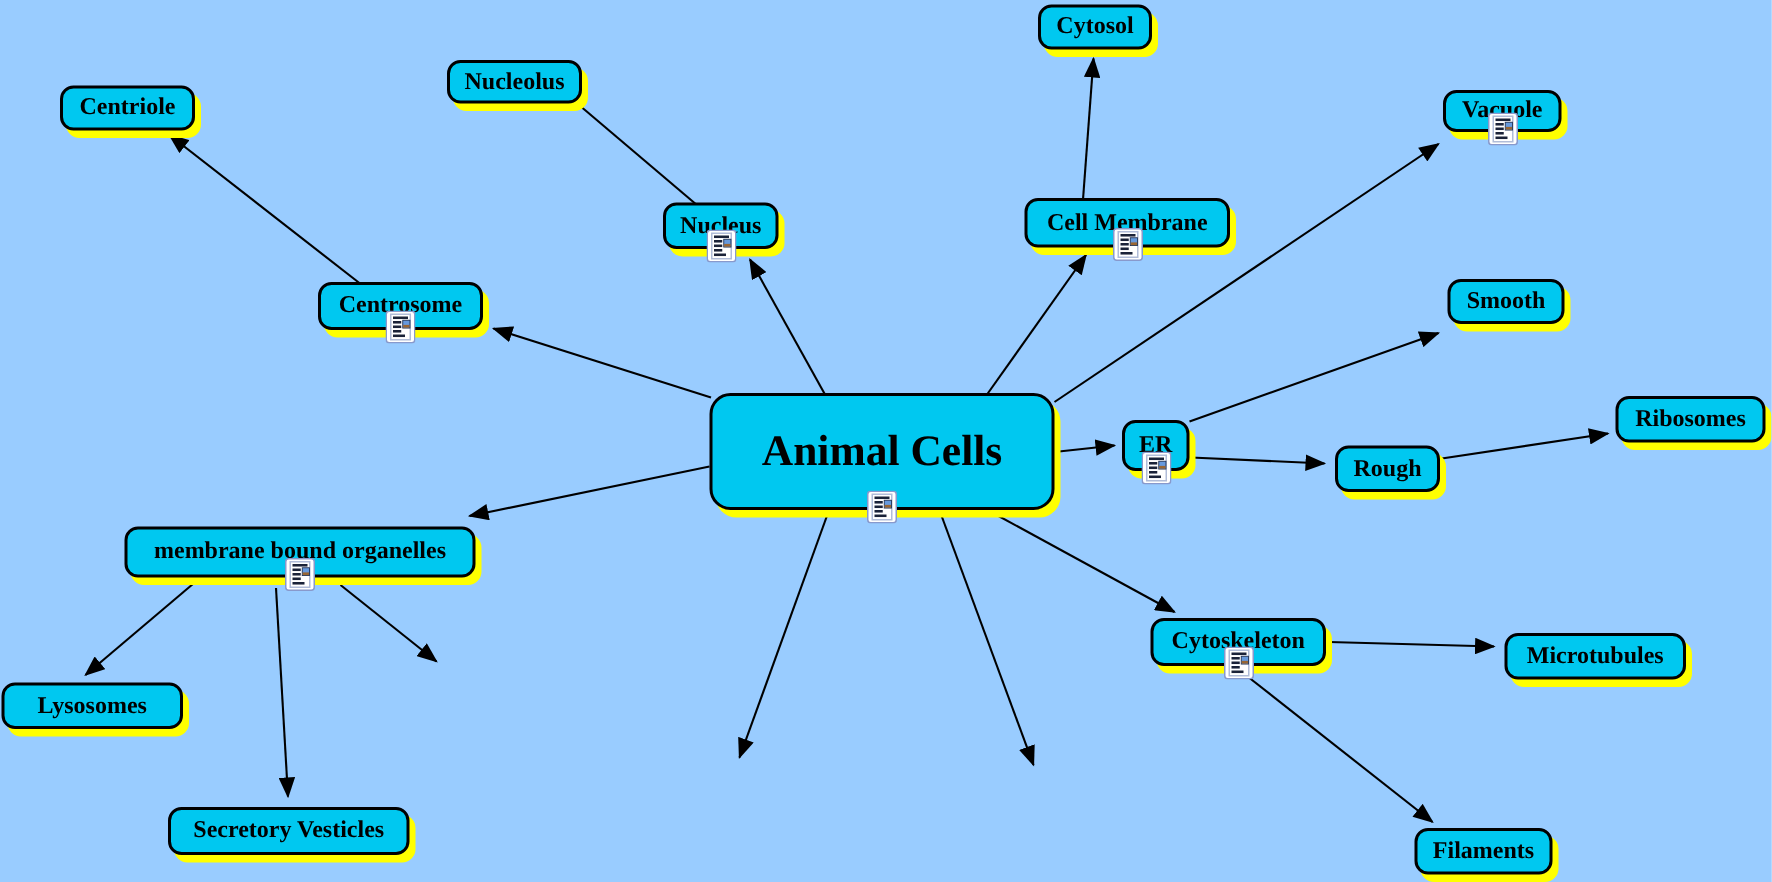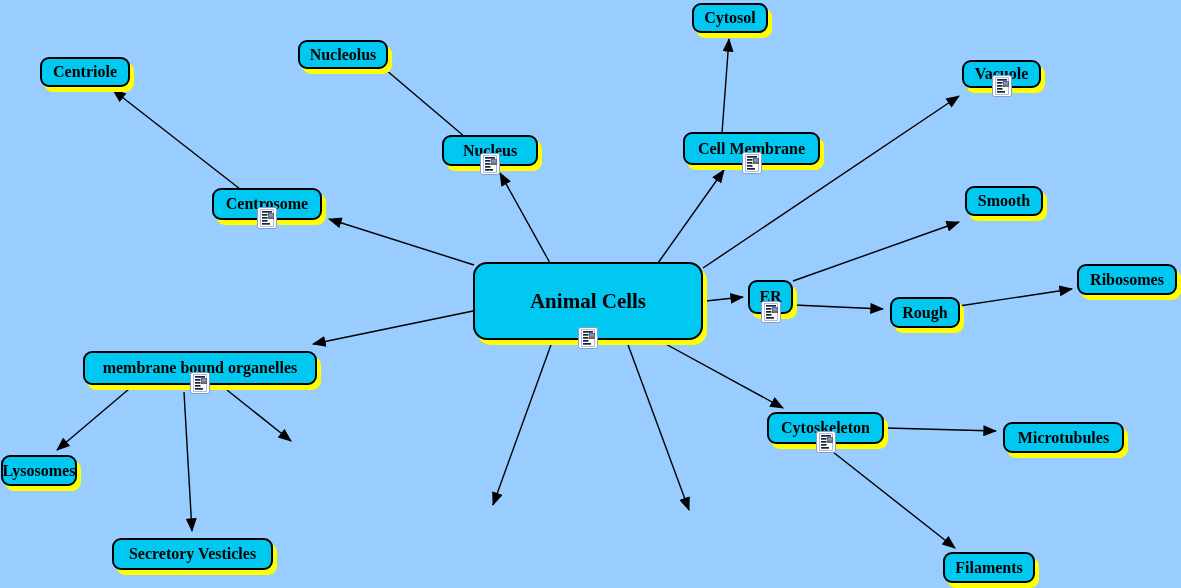--- a/index.html
+++ b/index.html
@@ -25,21 +25,21 @@
     box-sizing:border-box;
     background:var(--node-fill);
     border:2px solid var(--node-border);
     border-radius:9px;
     box-shadow:4px 5px 0 var(--node-shadow);
     display:flex;align-items:center;justify-content:center;
     font-weight:bold;font-size:16px;color:var(--node-text);
     white-space:nowrap;
     cursor:default;
   }
-  .node.main{border-radius:14px;font-size:21px;}
+  .node.main{border-radius:14px;font-size:29px;}
   .node .label{pointer-events:none;line-height:1;}
   .resource-icon{
     position:absolute;left:50%;bottom:-11px;transform:translateX(-50%);
     width:20px;height:22px;line-height:0;cursor:pointer;
   }
 </style>
 </head>
 <body>
 
 <div id="canvas">
@@ -123,21 +123,21 @@
         <rect x="5" y="4" width="10" height="1.7" fill="#1a2238"></rect>
         <rect x="5" y="7" width="5.5" height="1.7" fill="#1a2238"></rect>
         <rect x="5" y="10" width="5.5" height="1.7" fill="#1a2238"></rect>
         <rect x="5" y="13" width="5.5" height="1.7" fill="#1a2238"></rect>
         <rect x="5" y="16" width="8" height="1.7" fill="#1a2238"></rect>
         <rect x="11.5" y="6.5" width="4.8" height="5.2" fill="#6699dd" stroke="#223355" stroke-width="0.6"></rect>
         <rect x="11.8" y="9.6" width="4.2" height="1.8" fill="#996633"></rect>
       </svg>
     </span>
   </div>
-    <div class="node" style="left: 442px; top: 135px; width: 96px; height: 31px;">
+    <div class="node" style="left: 442px; top: 135px; width: 77px; height: 31px;">
     <span class="label">Nucleus</span>
     <span class="resource-icon">
       <svg viewBox="0 0 20 22" width="20" height="22">
         <rect x="0.5" y="0.5" width="19" height="21" rx="2" fill="#ffffff" stroke="#8899cc"></rect>
         <rect x="3.5" y="2.5" width="13" height="17" fill="#ffffff" stroke="#b0bcd8"></rect>
         <rect x="5" y="4" width="10" height="1.7" fill="#1a2238"></rect>
         <rect x="5" y="7" width="5.5" height="1.7" fill="#1a2238"></rect>
         <rect x="5" y="10" width="5.5" height="1.7" fill="#1a2238"></rect>
         <rect x="5" y="13" width="5.5" height="1.7" fill="#1a2238"></rect>
         <rect x="5" y="16" width="8" height="1.7" fill="#1a2238"></rect>
@@ -219,21 +219,21 @@
         <rect x="5" y="16" width="8" height="1.7" fill="#1a2238"></rect>
         <rect x="11.5" y="6.5" width="4.8" height="5.2" fill="#6699dd" stroke="#223355" stroke-width="0.6"></rect>
         <rect x="11.8" y="9.6" width="4.2" height="1.8" fill="#996633"></rect>
       </svg>
     </span>
   </div>
     <div class="node" style="left: 1003px; top: 422px; width: 121px; height: 31px;">
     <span class="label">Microtubules</span>
 
   </div>
-    <div class="node" style="left: 1px; top: 455px; width: 76px; height: 31px;">
+    <div class="node" style="left: 1px; top: 455px; width: 121px; height: 31px;">
     <span class="label">Lysosomes</span>
 
   </div>
     <div class="node" style="left: 112px; top: 538px; width: 161px; height: 32px;">
     <span class="label">Secretory Vesticles</span>
 
   </div>
     <div class="node" style="left: 943px; top: 552px; width: 92px; height: 31px;">
     <span class="label">Filaments</span>
 

